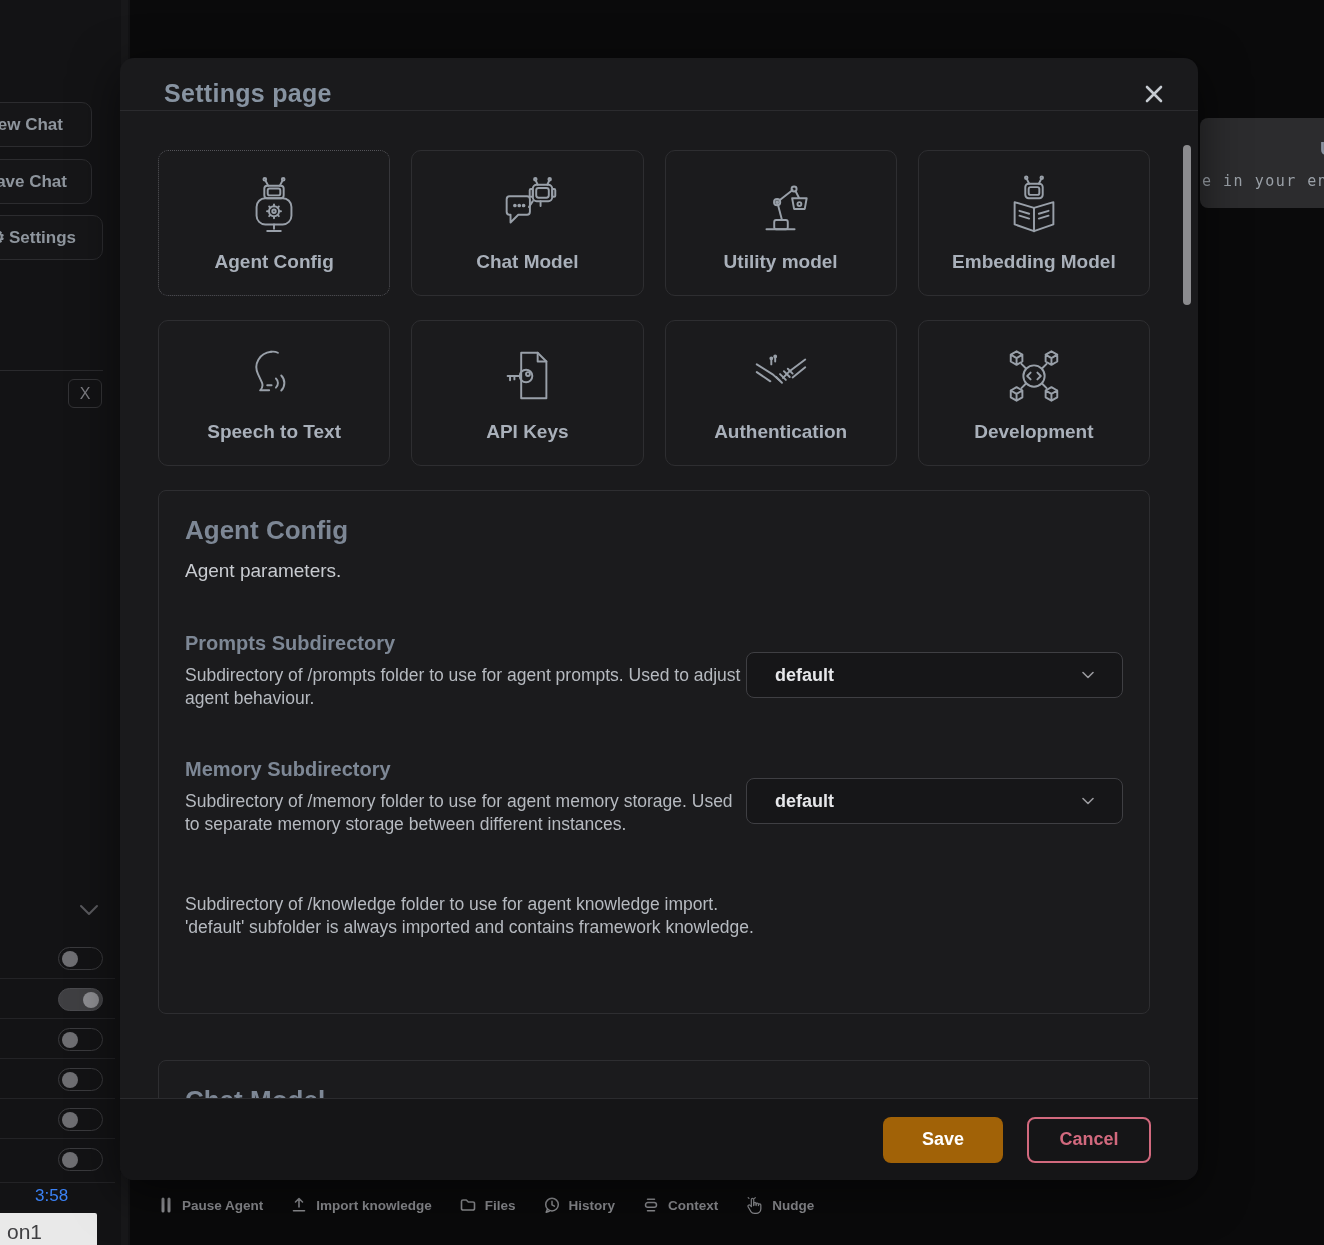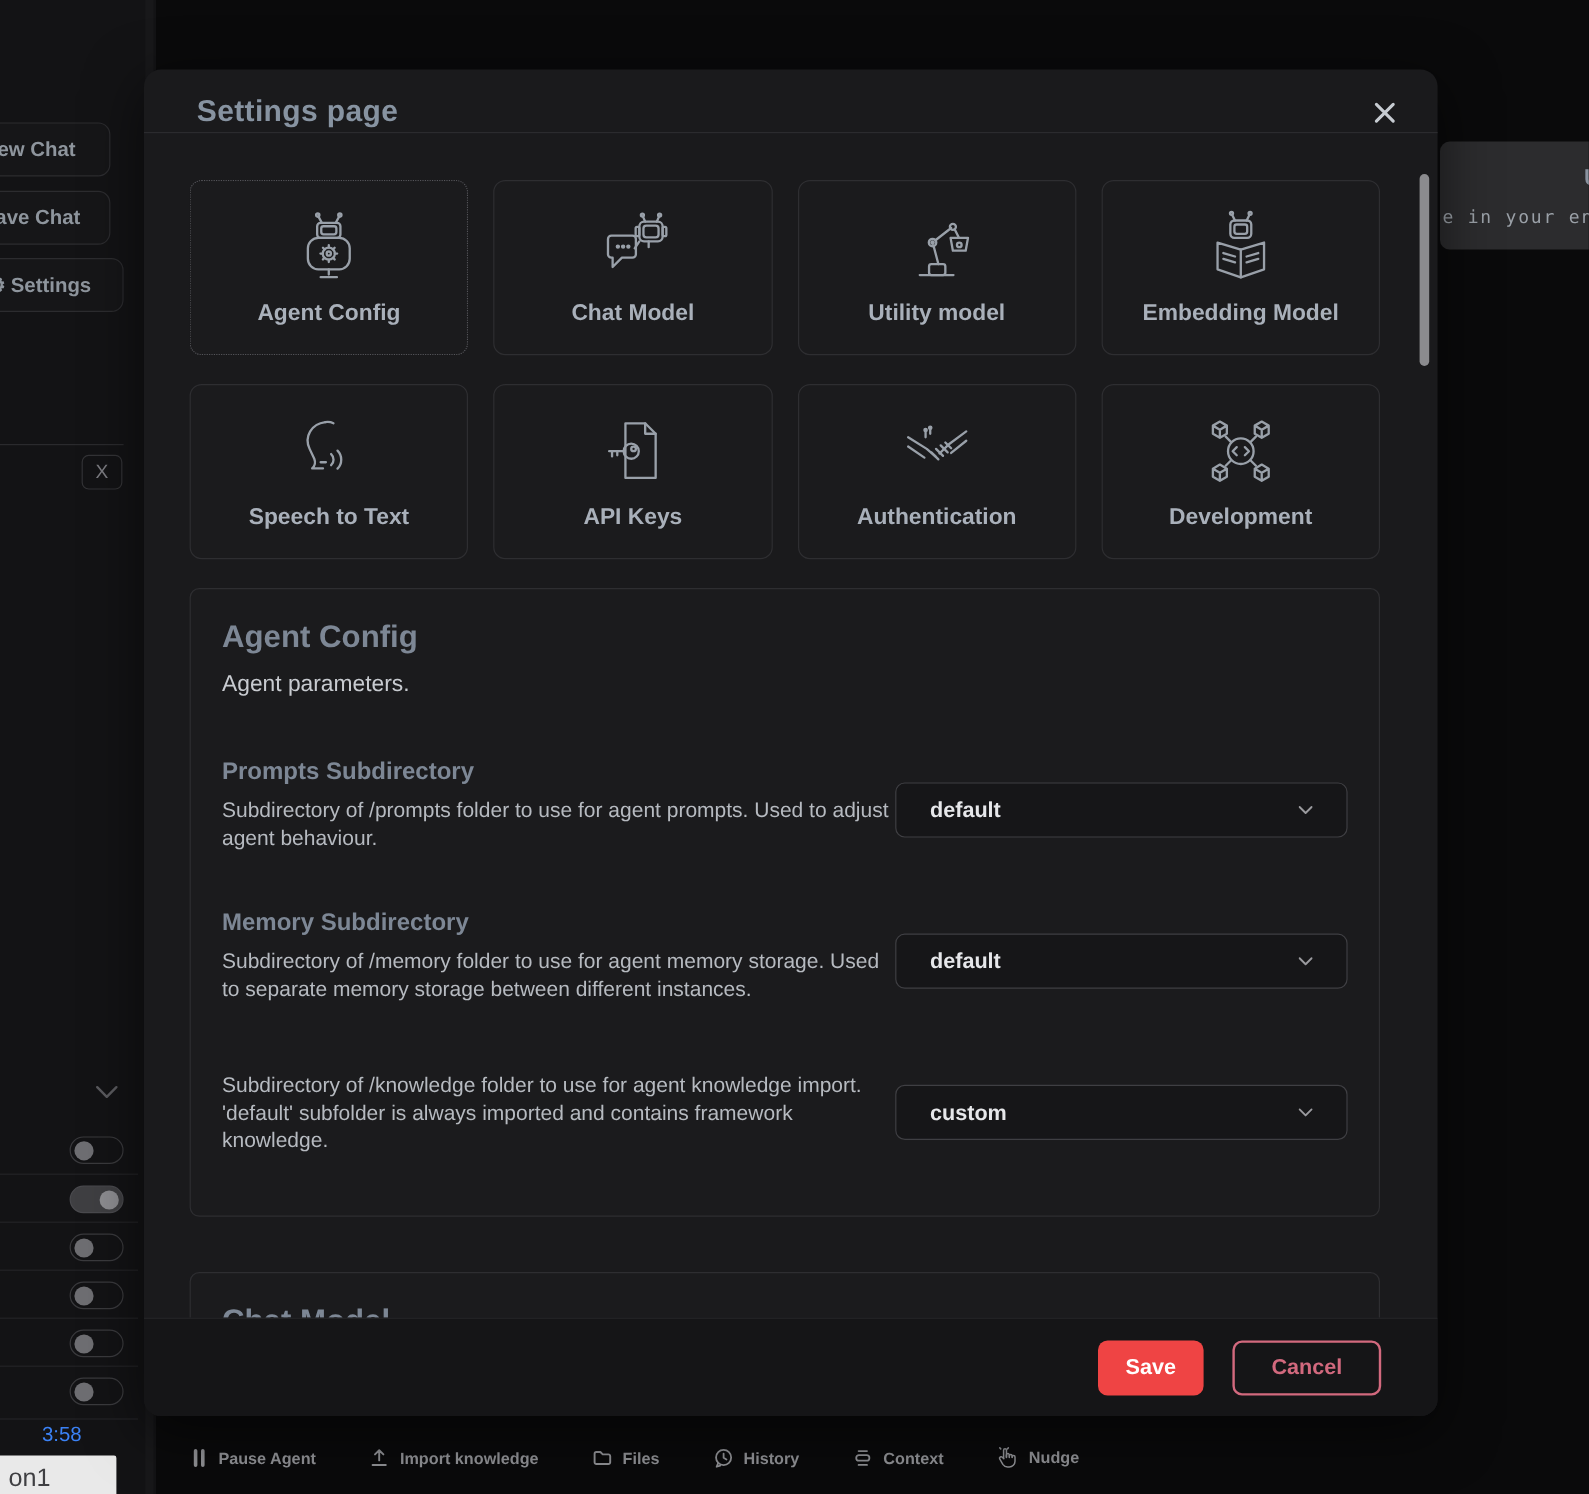--- a/index.html
+++ b/index.html
@@ -28,21 +28,21 @@
   .tooltip { position:absolute; left:-15px; top:1213px; width:112px; height:40px; background:#e9e9e9;
     color:#3f3f42; font-size:21px; line-height:38px; text-indent:22px; border-radius:2px; }
 
   
   .user-bubble { position:absolute; left:1200px; top:118px; width:200px; height:90px; background:#2c2c2e; border-radius:8px 0 0 8px; }
   .bubble-author { position:absolute; left:83px; top:20px; font-weight:bold; font-size:19px; color:#8a93a0; white-space:nowrap;margin-left:37px; }
   .bubble-text { position:absolute; left:2px; top:54px; font-family:"DejaVu Sans Mono", monospace; font-size:15px;
     letter-spacing:1.5px; color:#9aa0a7; white-space:nowrap; }
 
   
-  #toolbar { position:absolute; left:158px; top:1196px; display:flex; gap:44px; align-items:flex-end; height:28px; }
+  #toolbar { position:absolute; left:158px; top:1196px; display:flex; gap:27px; align-items:flex-start; height:28px; }
   .tb-item { display:flex; align-items:center; gap:8px; color:#8f9094; font-size:13.5px; font-weight:600; cursor:pointer; }
   .tb-item svg { display:block; }
 
   
   #modal { position:absolute; left:120px; top:58px; width:1078px; height:1122px; background:#1a1a1c;
     border-radius:14px; box-shadow:0 12px 48px rgba(0,0,0,.55); }
   .modal-header { position:absolute; left:0; top:0; right:0; height:53px; border-bottom:1px solid #2b2b2e;text-align:right; }
   .modal-title { position:absolute; left:44px; top:0; line-height:70px; font-size:25px; font-weight:bold;
     color:#8793a1; letter-spacing:.3px; }
   .modal-close { position:absolute; right:28px; top:20px; width:32px; height:32px; display:flex; align-items:center;
@@ -68,21 +68,21 @@
   .field-label { font-size:20px; font-weight:bold; color:#7d8795; }
   .field-desc { margin-top:9px; font-size:17.5px; line-height:23px; color:#b6bac0; }
   .select { margin-left:auto; width:377px; height:46px; margin-top:20px; background:#161618;
     border:1px solid #3f3f43; border-radius:8px; display:flex; align-items:center; padding:0 28px;
     color:#e6e7ea; font-size:18px; font-weight:600; cursor:pointer; flex-shrink:0; }
   .select .chev { margin-left:auto; color:#9a9a9e; display:flex; }
 
   .modal-footer { position:absolute; left:0; bottom:0; width:1078px; height:82px; background:#151517;
     border-top:1px solid #2b2b2e; border-radius:0 0 14px 14px; display:flex; align-items:center;
     justify-content:flex-end; gap:24px; padding-right:47px; }
-  .btn-save { width:88px; height:46px; background:#ef4444; border:none; border-radius:8px;
+  .btn-save { width:120px; height:46px; background:#a16207; border:none; border-radius:8px;
     color:#ffffff; font-weight:bold; font-size:18px; font-family:inherit; cursor:pointer;text-align:center; }
   .btn-cancel { width:124px; height:46px; background:transparent; border:2px solid #d2697e; border-radius:8px;
     color:#d2697e; font-weight:bold; font-size:18px; font-family:inherit; cursor:pointer; }
   .modal-scroll-thumb { position:absolute; right:7px; top:87px; width:8px; height:160px; background:#8b8b8e; border-radius:4px; cursor:pointer; }
 
   svg { stroke-linecap:round; stroke-linejoin:round; }
 </style>
 </head>
 <body>
 
@@ -381,28 +381,20 @@
                     <path d="M1 1.5 L6 6.5 L11 1.5"></path>
                   </svg>
               </span>
             </div>
           </div>
 
           <div class="field">
             <div class="field-text">
               <div class="field-desc">Subdirectory of /knowledge folder to use for agent knowledge import. 'default' subfolder is always imported and contains framework knowledge.</div>
             </div>
-            <div class="select">
-              <span>custom</span>
-              <span class="chev">
-                <svg width="12" height="8" viewBox="0 0 12 8" fill="none" stroke="currentColor" stroke-width="1.6">
-                    <path d="M1 1.5 L6 6.5 L11 1.5"></path>
-                  </svg>
-              </span>
-            </div>
           </div>
 
         </div>
       </div>
 
       <div class="section second">
         <h2>Chat Model</h2>
       </div>
 
     </div>

